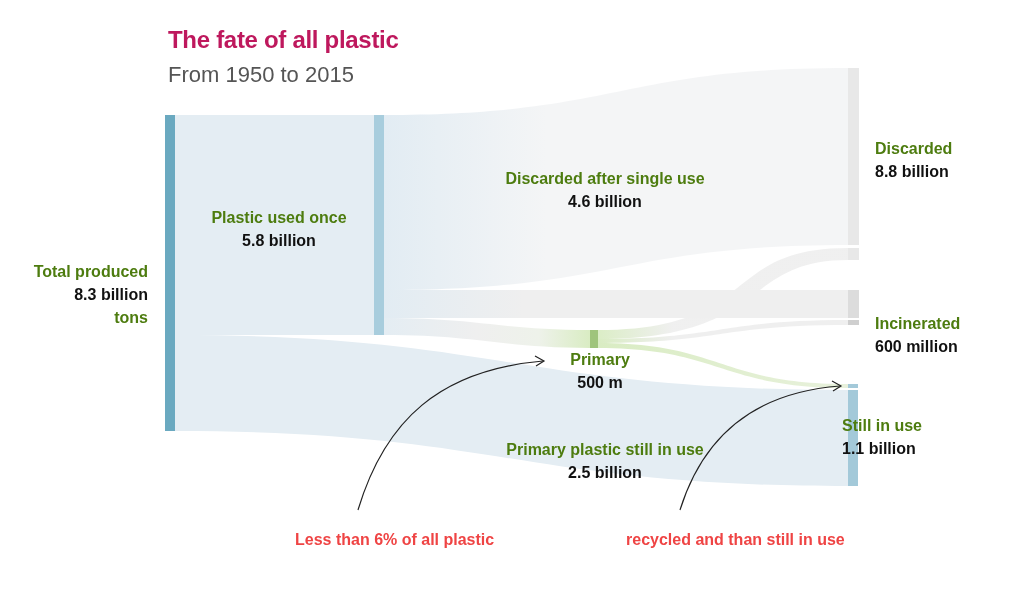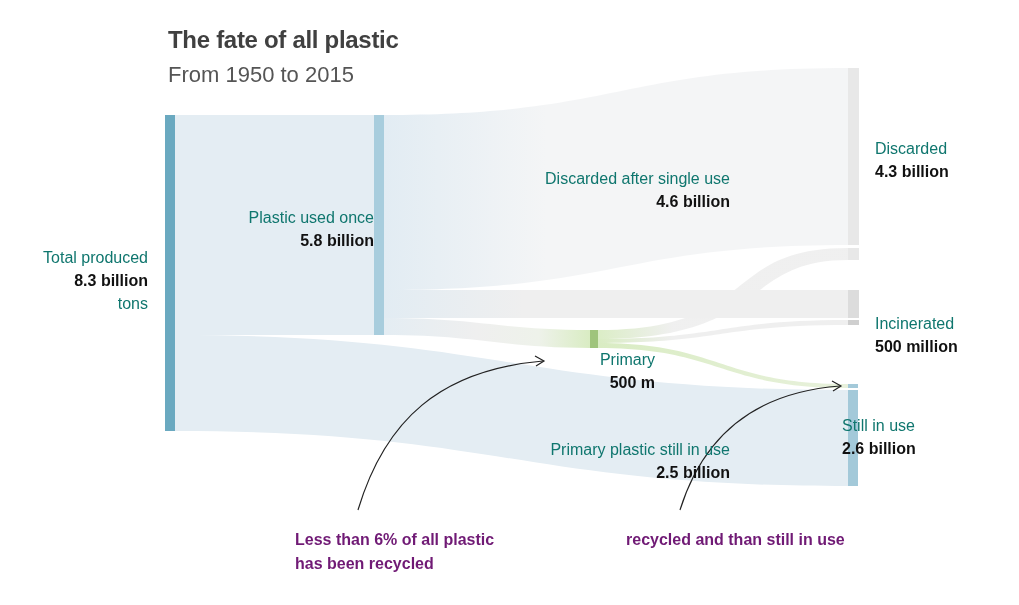--- a/index.html
+++ b/index.html
@@ -1,26 +1,26 @@
 <!DOCTYPE html>
 <html><head>
 <meta charset="utf-8">
 <style>
   html, body { margin: 0; padding: 0; background: #ffffff; }
   body { width: 1019px; height: 605px; position: relative; overflow: hidden;
          font-family: "Liberation Sans", "DejaVu Sans", sans-serif; color: #222; }
-  .title { position: absolute; left: 168px; top: 26px; font-size: 24px; font-weight: bold; color: #404040; letter-spacing: -0.3px; }
+  .title { position: absolute; left: 168px; top: 26px; font-size: 24px; font-weight: bold; color: #be185d; letter-spacing: -0.3px; }
   .subtitle { position: absolute; left: 168px; top: 62px; font-size: 22px; color: #555; font-weight: normal; }
   svg.sankey { position: absolute; left: 0; top: 0; }
   .lbl { position: absolute; font-size: 16px; line-height: 23px; color: #444; }
-  .lbl .name { display: block; font-weight: normal; color: #0f766e; }
+  .lbl .name { display: block; font-weight: bold; color: #4d7c0f; }
   .lbl .val { display: block; font-weight: bold; color: #111; }
-  .lbl.right { text-align: right; }
-  .lbl.center { text-align: right; }
-  .note { position: absolute; font-size: 16px; font-weight: bold; color: #701a75; line-height: 24px; }
+  .lbl.right { text-align: right; margin-top: 14px; }
+  .lbl.center { text-align: center; }
+  .note { position: absolute; font-size: 16px; font-weight: bold; color: #ef4444; line-height: 24px; }
 </style>
 </head>
 <body>
 
 <div class="title">The fate of all plastic</div>
 <div class="subtitle">From 1950 to 2015</div>
 
 <svg class="sankey" width="1019" height="605" viewBox="0 0 1019 605">
   <defs>
     <linearGradient id="gUsedToDisc" x1="0" x2="1" y1="0" y2="0">
@@ -107,33 +107,32 @@
   <span class="val">500 m</span>
 </div>
 
 <div class="lbl center" style="left:480px; top:438px; width:250px;">
   <span class="name">Primary plastic still in use</span>
   <span class="val">2.5 billion</span>
 </div>
 
 <div class="lbl" style="left:875px; top:137px; width:140px;">
   <span class="name">Discarded</span>
-  <span class="val">4.3 billion</span>
+  <span class="val">8.8 billion</span>
 </div>
 
 <div class="lbl" style="left:875px; top:285px; width:140px;margin-top:27px;">
   <span class="name">Incinerated</span>
-  <span class="val">500 million</span>
+  <span class="val">600 million</span>
 </div>
 
 <div class="lbl" style="left:842px; top:414px; width:140px;">
   <span class="name">Still in use</span>
-  <span class="val">2.6 billion</span>
+  <span class="val">1.1 billion</span>
 </div>
 
 <div class="note" style="left:295px; top:528px;">
   <div>Less than 6% of all plastic</div>
-  <div>has been recycled</div>
 </div>
 
 <div class="note" style="left:626px; top:528px;">
   <div>recycled and than still in use</div>
 </div>
 
 </body></html>

